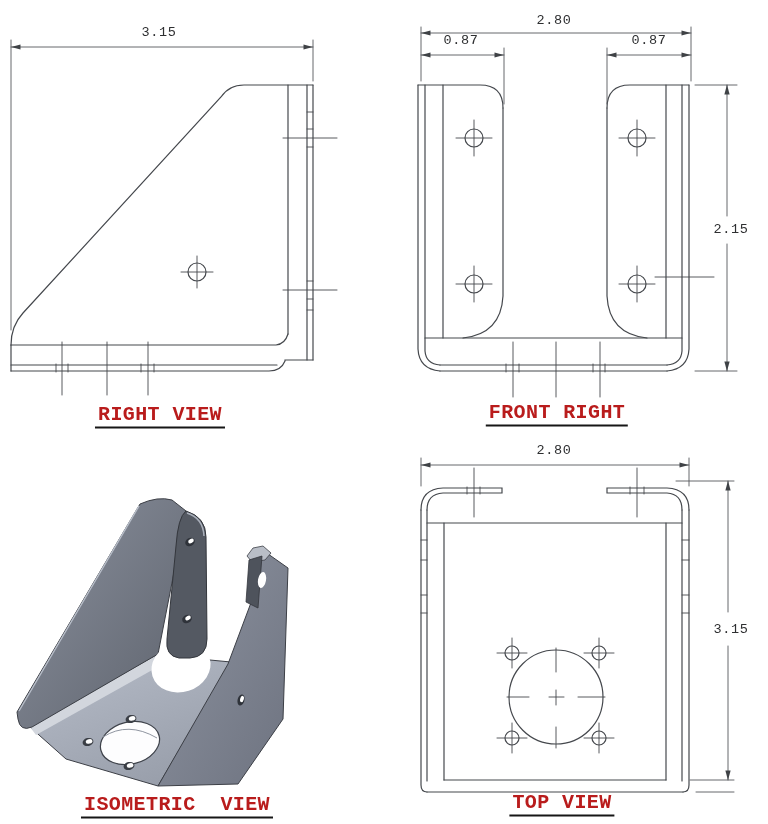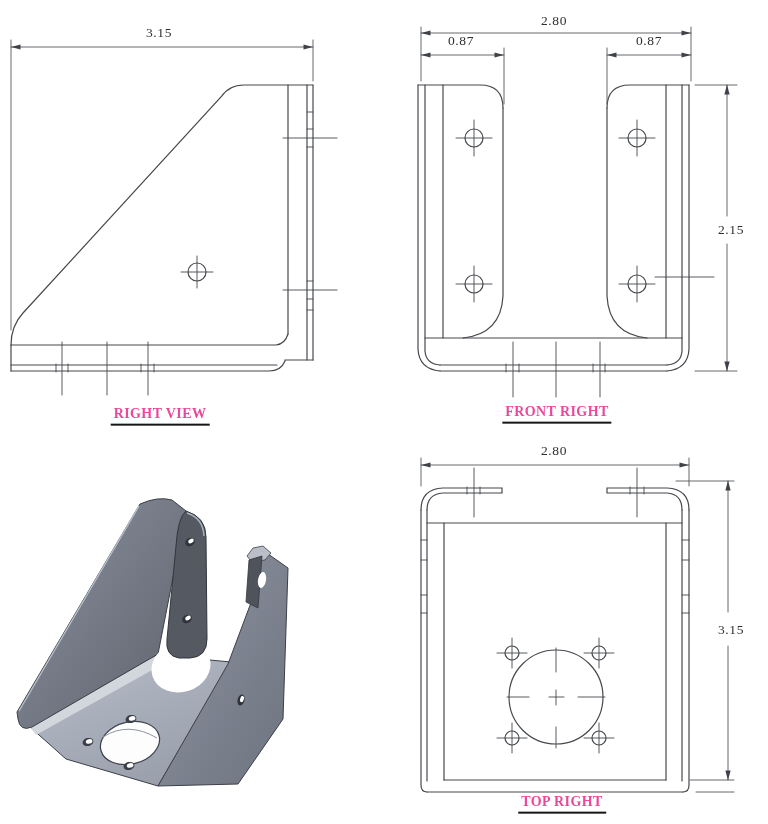--- a/index.html
+++ b/index.html
@@ -1,22 +1,22 @@
 <!DOCTYPE html>
 <html><head>
 <meta charset="utf-8">
 <style>
   html,body{margin:0;padding:0;background:#fff;}
   #canvas{position:relative;width:768px;height:824px;background:#fff;overflow:hidden;
-          font-family:Liberation Serif, serif;}
+          font-family:Liberation Mono, monospace;}
   #linework{position:absolute;left:0;top:0;}
   .dim{position:absolute;transform:translate(-50%,-50%);font-size:13.5px;font-weight:400;
        color:#2e2f31;letter-spacing:.6px;background:#fff;padding:0 2px;white-space:pre;line-height:1;}
-  .view-label{position:absolute;transform:translate(-50%,-50%);font-size:14px;font-weight:700;
-       color:#ec4899;letter-spacing:.4px;border-bottom:2.2px solid #161616;padding:0 3px 2px 3px;
+  .view-label{position:absolute;transform:translate(-50%,-50%);font-size:20px;font-weight:700;
+       color:#b91c1c;letter-spacing:.4px;border-bottom:2.2px solid #161616;padding:0 3px 2px 3px;
        white-space:pre;line-height:1.05;text-align:right;}
 </style>
 </head>
 <body>
 
 <div id="canvas">
 
 <svg id="linework" width="768" height="824" viewBox="0 0 768 824">
   <defs>
     <marker id="ah" viewBox="0 0 10 6" refX="9.6" refY="3" markerWidth="11" markerHeight="6.6" orient="auto-start-reverse">
@@ -244,15 +244,16 @@
 <div class="dim" style="left:159px;top:33px">3.15</div>
 <div class="dim" style="left:554px;top:21px">2.80</div>
 <div class="dim" style="left:461px;top:41px">0.87</div>
 <div class="dim" style="left:649px;top:41px">0.87</div>
 <div class="dim" style="left:731px;top:230px">2.15</div>
 <div class="dim" style="left:554px;top:451px">2.80</div>
 <div class="dim" style="left:731px;top:630px">3.15</div>
 
 <div class="view-label" style="left:160px;top:416px">RIGHT VIEW</div>
 <div class="view-label" style="left:557px;top:414px">FRONT RIGHT</div>
-<div class="view-label" style="left:562px;top:804px">TOP RIGHT</div>
+<div class="view-label" style="left:177px;top:806px">ISOMETRIC  VIEW</div>
+<div class="view-label" style="left:562px;top:804px">TOP VIEW</div>
 
 </div>
 
 </body></html>

